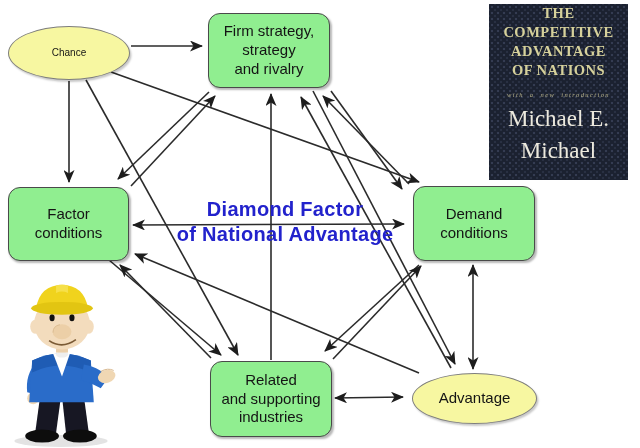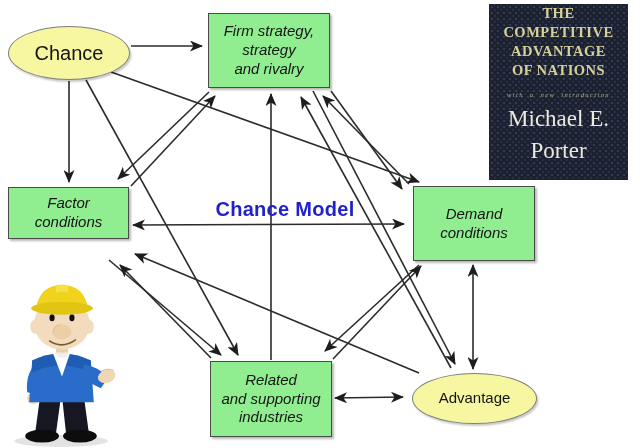--- a/index.html
+++ b/index.html
@@ -17,32 +17,31 @@
   
   .node{
     position:absolute;z-index:2;
     display:flex;flex-direction:column;align-items:center;justify-content:center;
     text-align:center;color:#141414;font-size:15px;line-height:1.25;
     box-sizing:border-box;
   }
   .node span{display:block;}
   .rect{
     background:var(--node-green,#90ee90);
-    border:1.5px solid #4a4a4a;border-radius:0;
+    border:1.5px solid #4a4a4a;border-radius:12px;
     box-shadow:1.5px 2px 2px rgba(0,0,0,0.28);
-    font-style:italic;
   }
   .ellipse{
     background:var(--node-yellow,#f7f7a1);
     border:1.5px solid #7d7d7d;border-radius:50%;
     box-shadow:1.5px 2px 2px rgba(0,0,0,0.22);
   }
-  #node-chance{left:8px;top:26px;width:122px;height:54px;font-size:20px;}
+  #node-chance{left:8px;top:26px;width:122px;height:54px;font-size:10px;}
   #node-firm{left:208px;top:13px;width:122px;height:75px;}
-  #node-factor{left:8px;top:187px;width:121px;height:52px;}
+  #node-factor{left:8px;top:187px;width:121px;height:74px;}
   #node-demand{left:413px;top:186px;width:122px;height:75px;}
   #node-related{left:210px;top:361px;width:122px;height:76px;align-items:center;}
   #node-government{left:412px;top:373px;width:125px;height:51px;font-size:15px;}
 
   
   #diagram-title{
     position:absolute;z-index:3;left:150px;top:197px;width:270px;
     text-align:center;font-weight:bold;font-size:20px;line-height:25px;
     color:var(--title-blue,#2222cc);letter-spacing:0.3px;
   }
@@ -133,31 +132,32 @@
     <span>Related</span>
     <span>and supporting</span>
     <span>industries</span>
   </div>
 
   <div id="node-government" class="node ellipse">
     <span>Advantage</span>
   </div>
 
   <div id="diagram-title">
-    <span>Chance Model</span>
+    <span>Diamond Factor</span>
+    <span>of National Advantage</span>
   </div>
 
   <div id="book-cover">
     <span class="book-title-line">THE</span>
     <span class="book-title-line">COMPETITIVE</span>
     <span class="book-title-line">ADVANTAGE</span>
     <span class="book-title-line">OF NATIONS</span>
     <span id="book-subtitle">with a new introduction</span>
     <span class="book-author-line">Michael E.</span>
-    <span class="book-author-line">Porter</span>
+    <span class="book-author-line">Michael</span>
   </div>
 
   <svg id="worker-mascot" width="115" height="167" viewBox="0 0 115 168">
 
     <ellipse cx="57" cy="161" rx="47" ry="6" fill="#e3e3e3"></ellipse>
 
     <path d="M36,116 L57,116 L52,153 L31,153 Z" fill="#171723"></path>
     <path d="M58,116 L80,116 L85,153 L62,153 Z" fill="#171723"></path>
 
     <ellipse cx="38" cy="156" rx="17" ry="6.5" fill="#0d0d0d"></ellipse>

